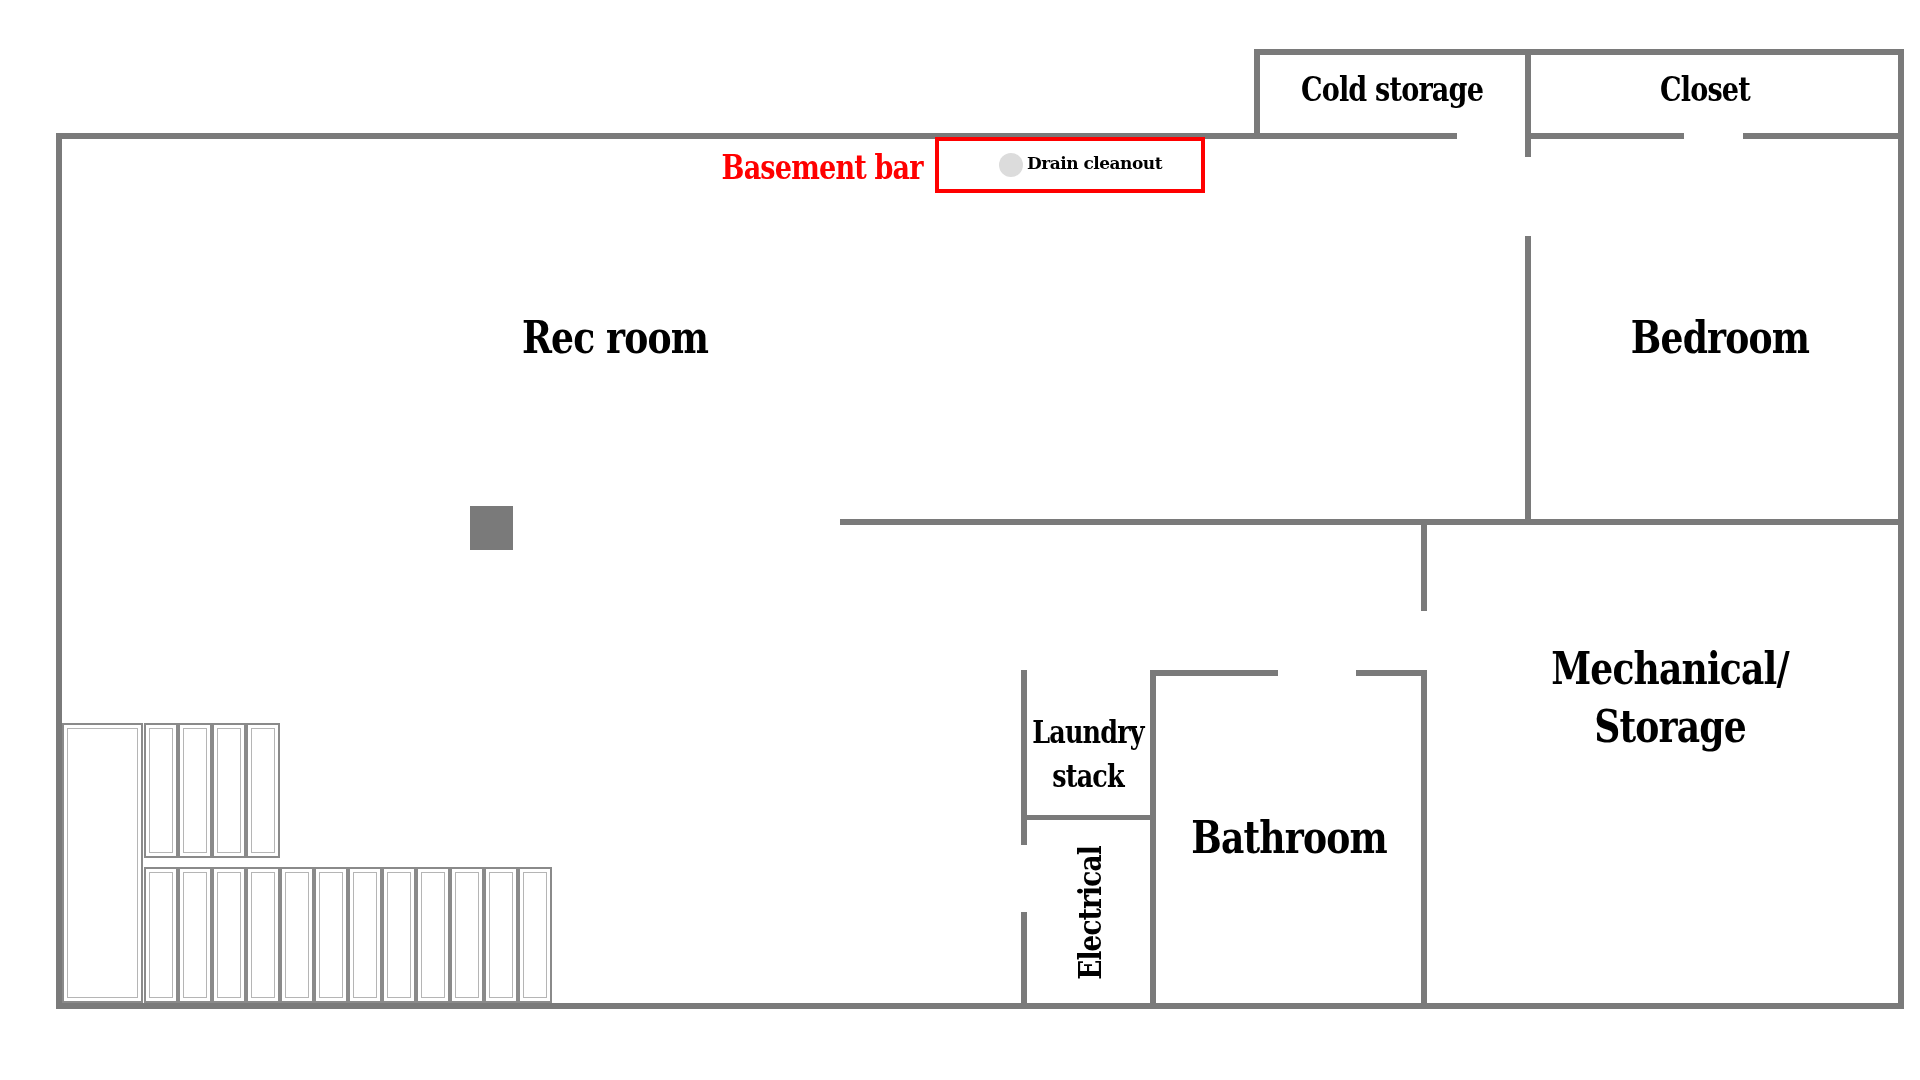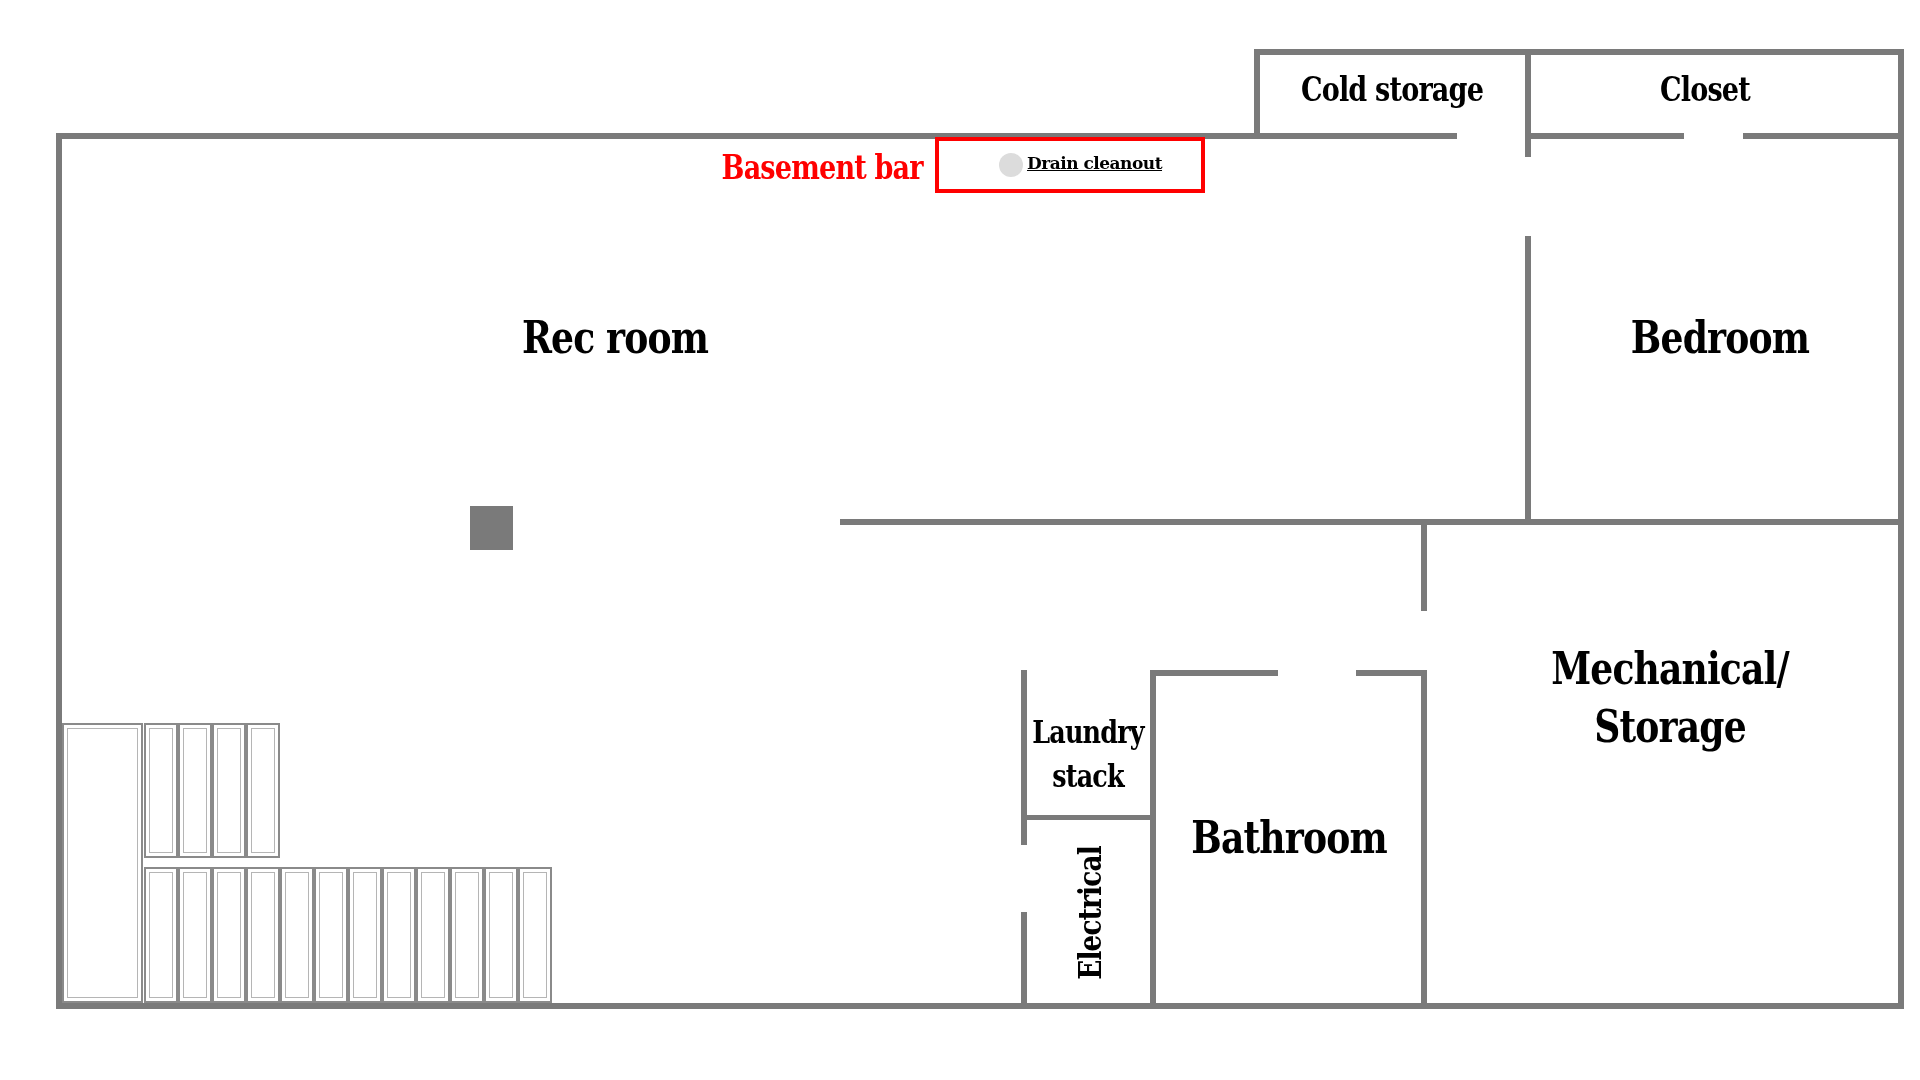--- a/index.html
+++ b/index.html
@@ -4,21 +4,21 @@
 <style>
   html,body{margin:0;padding:0;background:#fff;}
   body{width:1920px;height:1080px;position:relative;overflow:hidden;font-family:"DejaVu Serif","Liberation Serif",serif;}
   .w{position:absolute;background:#7a7a7a;}
   .lbl{position:absolute;font-weight:bold;color:#000;white-space:nowrap;letter-spacing:-1px;transform:scaleX(0.82);transform-origin:center;}
   .step{position:absolute;box-sizing:border-box;border:2px solid #8a8a8a;background:#fff;}
   .step::after{content:"";position:absolute;left:3px;top:3px;right:3px;bottom:3px;border:1.5px solid #b5b5b5;}
   #pillar{position:absolute;left:470px;top:506px;width:43px;height:44px;background:#7a7a7a;}
   #bar-box{position:absolute;left:935px;top:137px;width:270px;height:56px;box-sizing:border-box;border:4px solid #ff0000;}
   #drain-dot{position:absolute;left:60px;top:12px;width:24px;height:24px;border-radius:50%;background:#dcdcdc;}
-  #drain-lbl{position:absolute;left:88px;top:12px;font-size:17px;font-weight:bold;color:#000;letter-spacing:-0.5px;text-decoration:underline;}
+  #drain-lbl{position:absolute;left:88px;top:12px;font-size:17px;font-weight:bold;color:#000;letter-spacing:-0.5px;}
 </style>
 </head>
 <body>
 
 <div id="plan">
 
   <div class="w" style="left:57px;top:133px;width:1400px;height:6px;"></div>
   <div class="w" style="left:56px;top:133px;width:6px;height:876px;"></div>
   <div class="w" style="left:56px;top:1003px;width:1848px;height:6px;"></div>
   <div class="w" style="left:1898px;top:49px;width:6px;height:960px;"></div>

